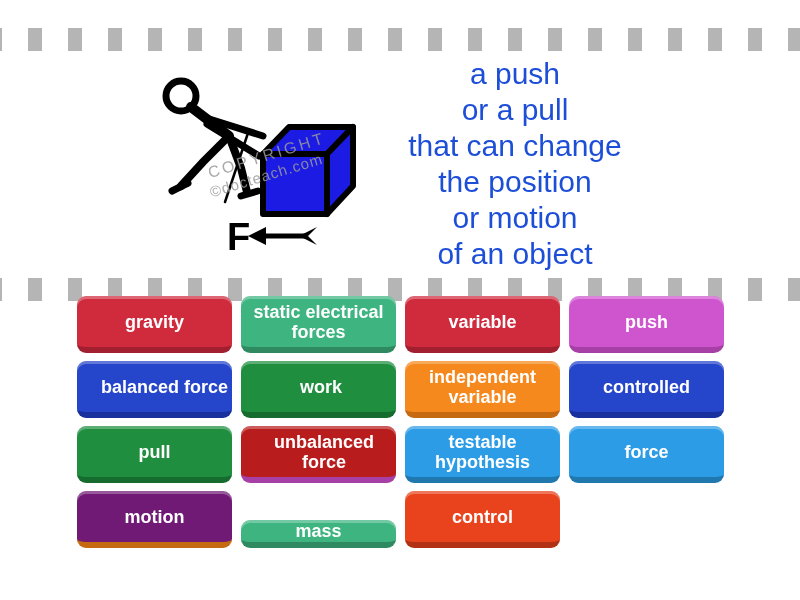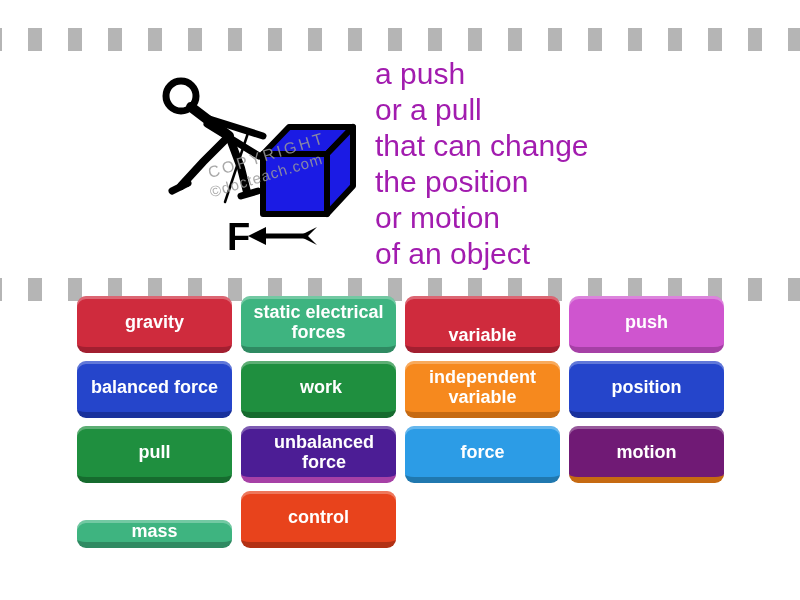--- a/index.html
+++ b/index.html
@@ -13,22 +13,22 @@
     background-size:40px 100%; background-repeat:repeat-x; background-position:28px 0;
   }
   #strip-top { top:28px; }
   #strip-mid { top:278px; }
   .question-row {
     position:absolute; top:52px; left:0; width:800px; height:224px;
     display:flex; align-items:center; justify-content:center; gap:18px;
   }
   .illustration { flex:0 0 auto; }
   .question-text {
-    width:280px; text-align:left; font-size:30px; line-height:36px;
-    color:#a21caf; white-space:pre-line;
+    width:280px; text-align:center; font-size:30px; line-height:36px;
+    color:#1d4ed8; white-space:pre-line;
   }
   .grid {
     position:absolute; left:77px; top:296px;
     display:grid; grid-template-columns:repeat(4,155px); grid-auto-rows:57px;
     column-gap:9px; row-gap:8px;
   }
   .tile {
     border:none; border-bottom:6px solid rgba(0,0,0,.35); border-radius:9px;
     color:#ffffff; font-weight:bold; font-size:18px; line-height:20px;
     font-family:"Liberation Sans", sans-serif;
@@ -87,43 +87,46 @@
 of an object</div>
 </div>
 
 <div class="grid">
   <button class="tile" style="background: rgb(207, 43, 61); border-bottom-color: rgb(162, 31, 48);">
       <span>gravity</span>
     </button>
   <button class="tile" style="background: rgb(62, 180, 128); border-bottom-color: rgb(47, 138, 98);">
       <span>static electrical forces</span>
     </button>
-  <button class="tile" style="background: rgb(207, 43, 61); border-bottom-color: rgb(162, 31, 48); align-items: flex-end;">
+  <button class="tile" style="background: rgb(207, 43, 61); border-bottom-color: rgb(162, 31, 48);">
       <span>variable</span>
     </button>
   <button class="tile" style="background: rgb(207, 85, 207); border-bottom-color: rgb(166, 64, 166); border-radius: 10px;">
       <span>push</span>
     </button>
-  <button class="tile" style="background: rgb(37, 69, 203); border-bottom-color: rgb(25, 49, 156);">
+  <button class="tile" style="background: rgb(37, 69, 203); border-bottom-color: rgb(25, 49, 156); justify-content: flex-end;">
       <span>balanced force</span>
     </button>
   <button class="tile" style="background: rgb(31, 143, 63); border-bottom-color: rgb(22, 107, 46); padding-left: 9px;">
       <span>work</span>
     </button>
   <button class="tile" style="background: rgb(246, 137, 30); border-bottom-color: rgb(198, 106, 18);">
       <span>independent variable</span>
     </button>
   <button class="tile" style="background: rgb(37, 69, 203); border-bottom-color: rgb(25, 49, 156);">
-      <span>position</span>
+      <span>controlled</span>
     </button>
   <button class="tile" style="background: rgb(31, 143, 63); border-bottom-color: rgb(22, 107, 46);">
       <span>pull</span>
     </button>
-  <button class="tile" style="background: #4c1d95; border-bottom-color: rgb(166, 64, 166); padding-left: 15px;">
+  <button class="tile" style="background: #b91c1c; border-bottom-color: rgb(166, 64, 166); padding-left: 15px;">
       <span>unbalanced force</span>
+    </button>
+  <button class="tile" style="background: rgb(44, 156, 230); border-bottom-color: rgb(32, 120, 175);">
+      <span>testable hypothesis</span>
     </button>
   <button class="tile" style="background: rgb(44, 156, 230); border-bottom-color: rgb(32, 120, 175);">
       <span>force</span>
     </button>
   <button class="tile" style="background: #701a75; border-bottom-color: rgb(198, 106, 18);">
       <span>motion</span>
     </button>
   <button class="tile" style="background: rgb(62, 180, 128); border-bottom-color: rgb(47, 138, 98); margin-top: 29px;">
       <span>mass</span>
     </button>

